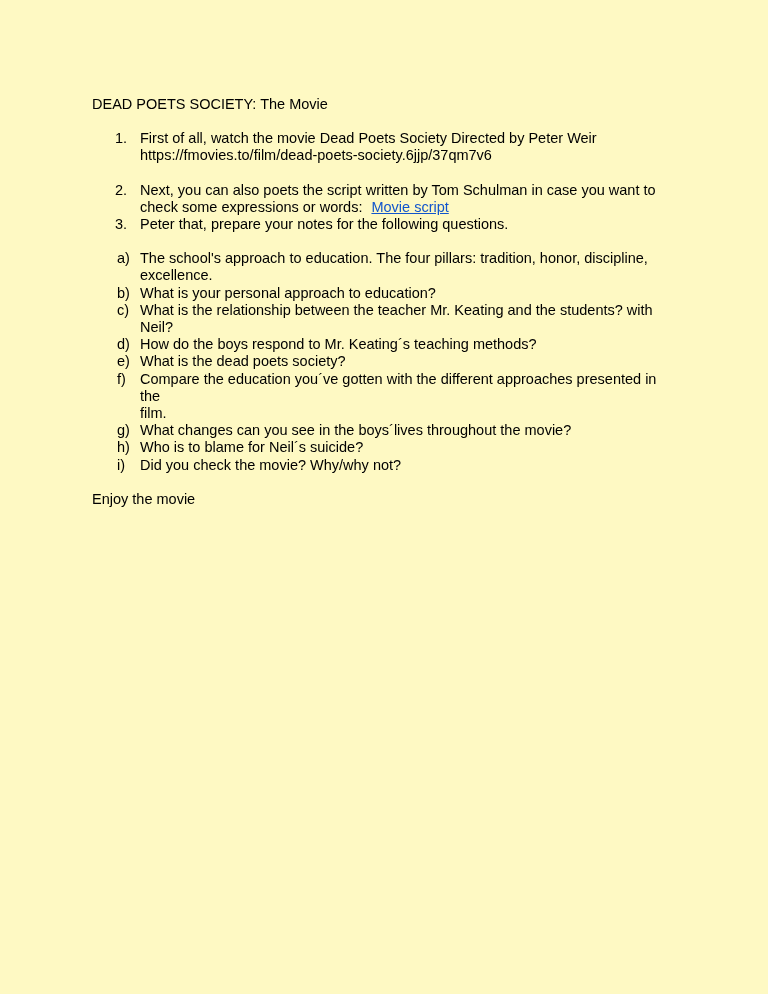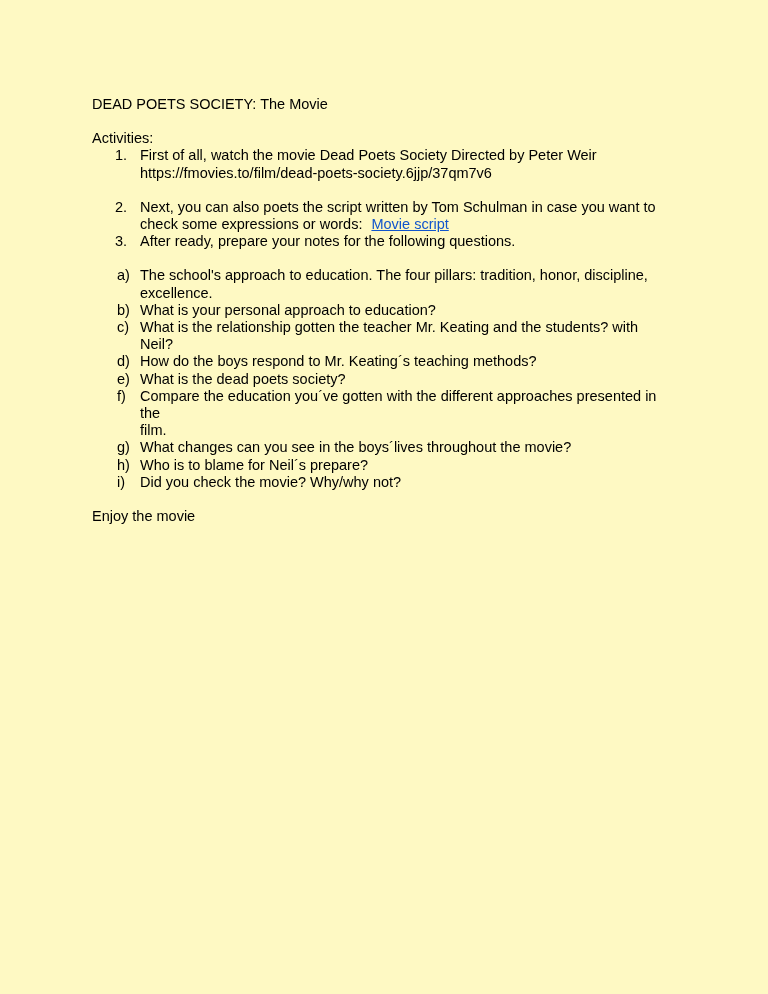--- a/index.html
+++ b/index.html
@@ -59,52 +59,51 @@
 </style>
 </head>
 <body>
 
 <div class="page">
   <div class="content">
 
     <div class="para">DEAD POETS SOCIETY: The Movie</div>
 
 
-    <div class="para-tight">Activities:</div>
 
     <div class="list-item numbered spaced-after">
       <span class="marker">1.</span>
       <span class="item-text">First of all, watch the movie Dead Poets Society Directed by Peter Weir
 https://fmovies.to/film/dead-poets-society.6jjp/37qm7v6</span>
     </div>
 
     <div class="list-item numbered">
       <span class="marker">2.</span>
       <span class="item-text"><span>Next, you can also poets the script written by Tom Schulman in case you want to
 check some expressions or words:</span><a class="doc-link" href="#">Movie script</a></span>
     </div>
 
     <div class="list-item numbered spaced-after">
       <span class="marker">3.</span>
-      <span class="item-text">After ready, prepare your notes for the following questions.</span>
+      <span class="item-text">Peter that, prepare your notes for the following questions.</span>
     </div>
 
     <div class="lettered-group">
       <div class="list-item lettered">
         <span class="marker">a)</span>
         <span class="item-text">The school's approach to education. The four pillars: tradition, honor, discipline,
 excellence.</span>
       </div>
       <div class="list-item lettered">
         <span class="marker">b)</span>
         <span class="item-text">What is your personal approach to education?</span>
       </div>
       <div class="list-item lettered">
         <span class="marker">c)</span>
-        <span class="item-text">What is the relationship gotten the teacher Mr. Keating and the students? with
+        <span class="item-text">What is the relationship between the teacher Mr. Keating and the students? with
 Neil?</span>
       </div>
       <div class="list-item lettered">
         <span class="marker">d)</span>
         <span class="item-text">How do the boys respond to Mr. Keating´s teaching methods?</span>
       </div>
       <div class="list-item lettered">
         <span class="marker">e)</span>
         <span class="item-text">What is the dead poets society?</span>
       </div>
@@ -112,21 +111,21 @@
         <span class="marker">f)</span>
         <span class="item-text">Compare the education you´ve gotten with the different approaches presented in the
 film.</span>
       </div>
       <div class="list-item lettered">
         <span class="marker">g)</span>
         <span class="item-text">What changes can you see in the boys´lives throughout the movie?</span>
       </div>
       <div class="list-item lettered">
         <span class="marker">h)</span>
-        <span class="item-text">Who is to blame for Neil´s prepare?</span>
+        <span class="item-text">Who is to blame for Neil´s suicide?</span>
       </div>
       <div class="list-item lettered">
         <span class="marker">i)</span>
         <span class="item-text">Did you check the movie? Why/why not?</span>
       </div>
     </div>
 
 
     <div class="para">Enjoy the movie</div>
 

